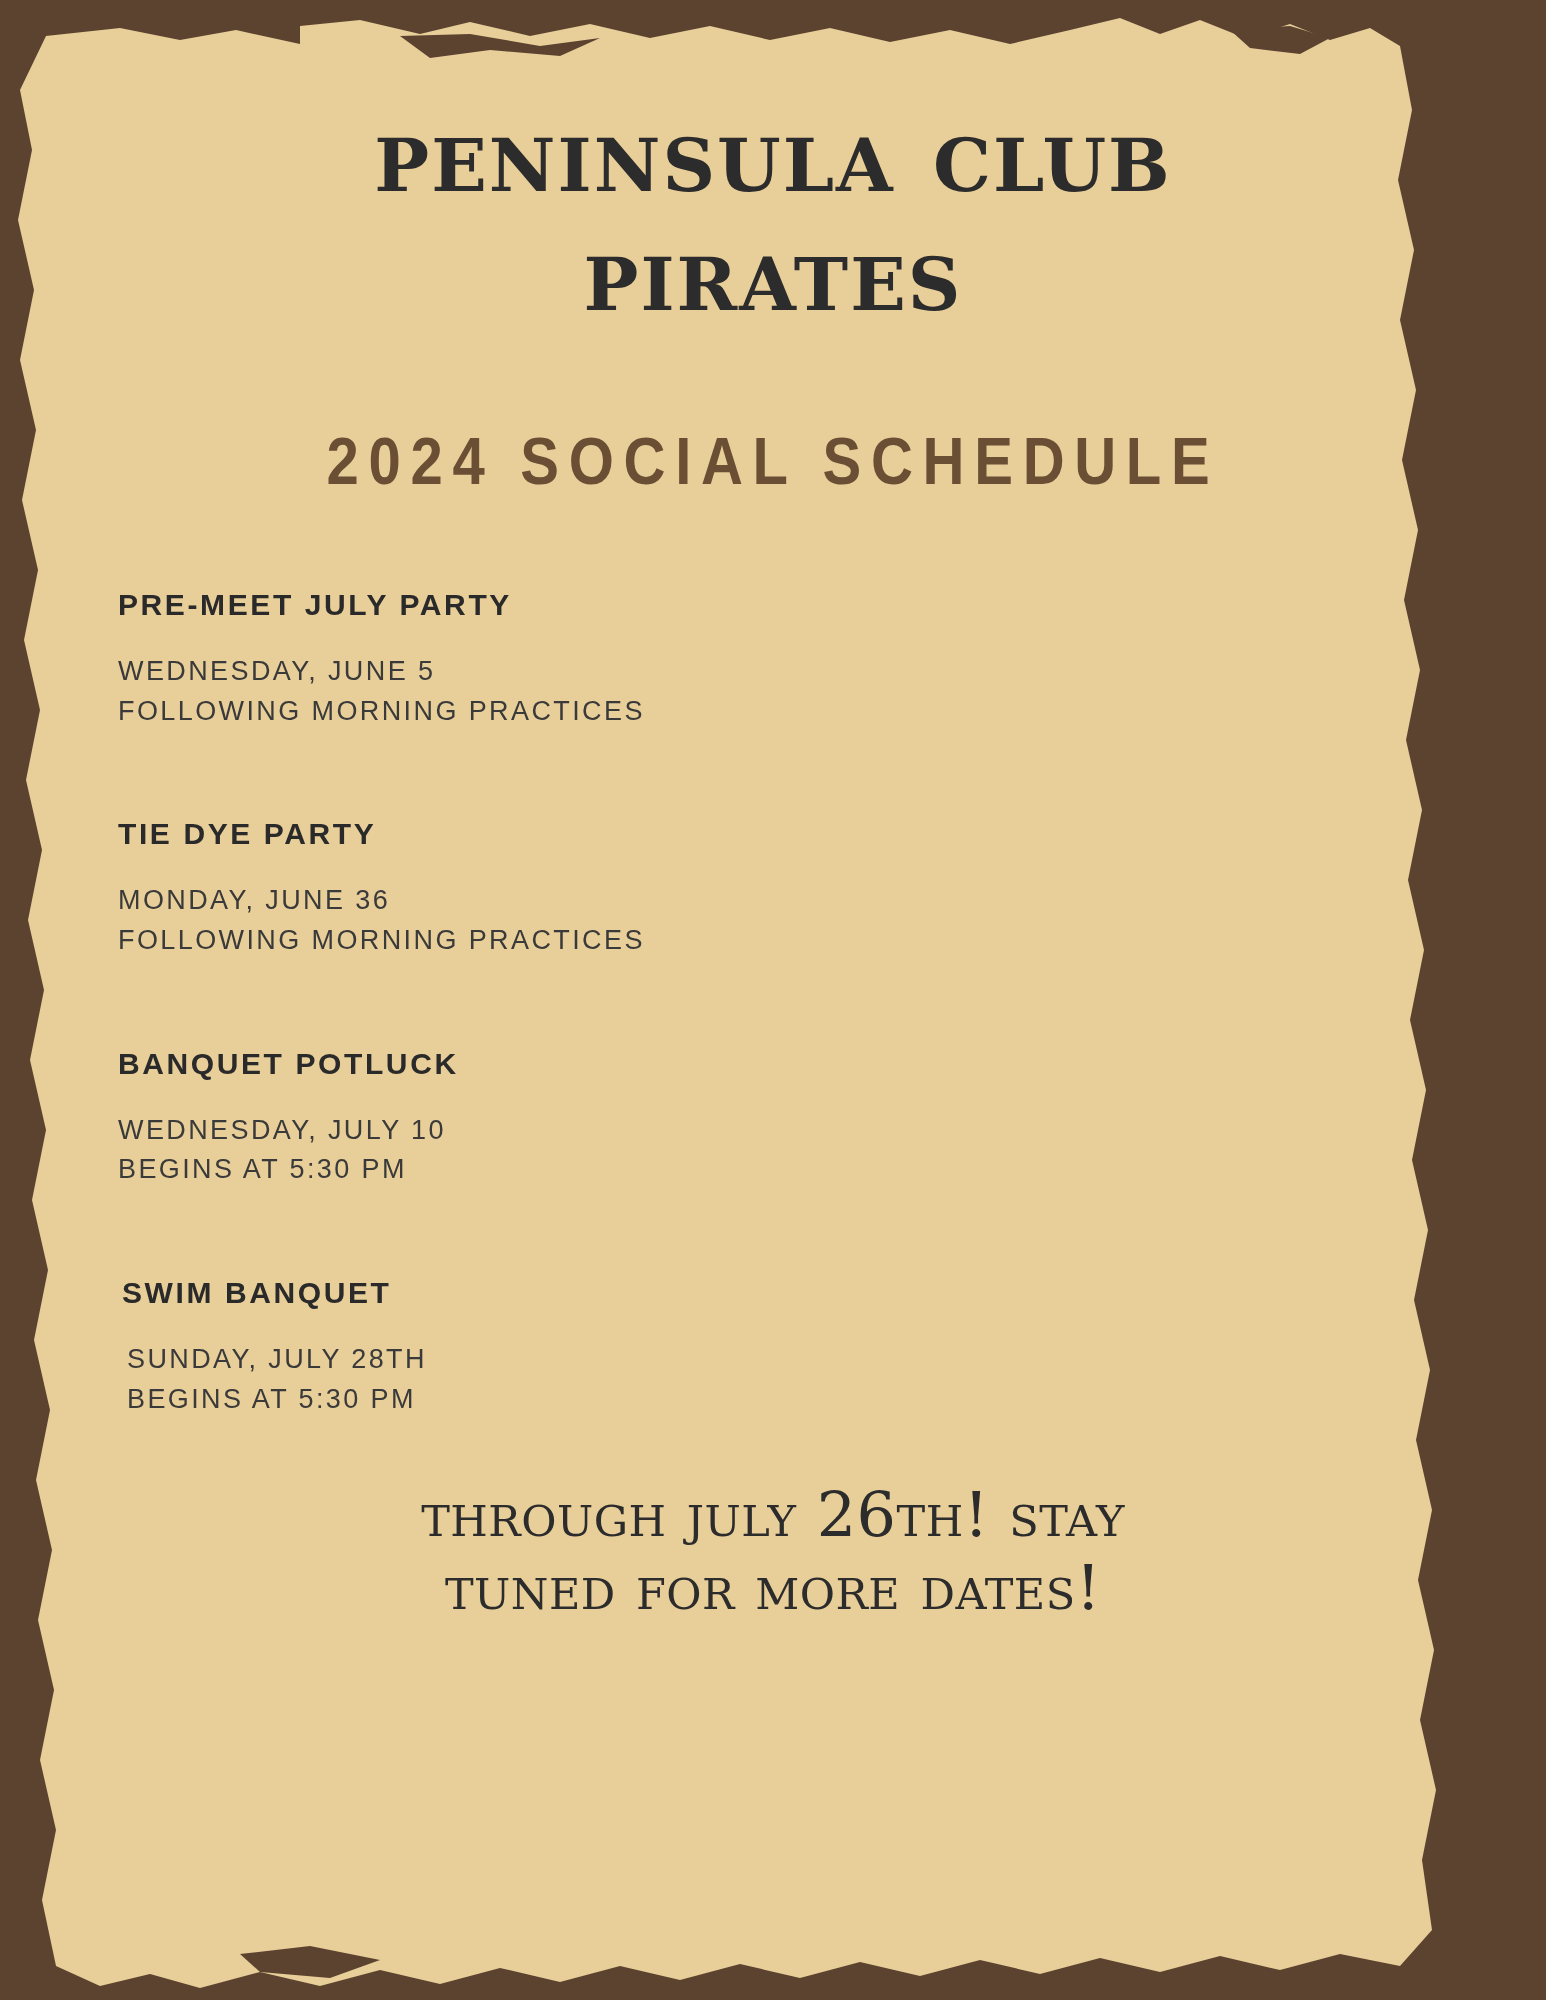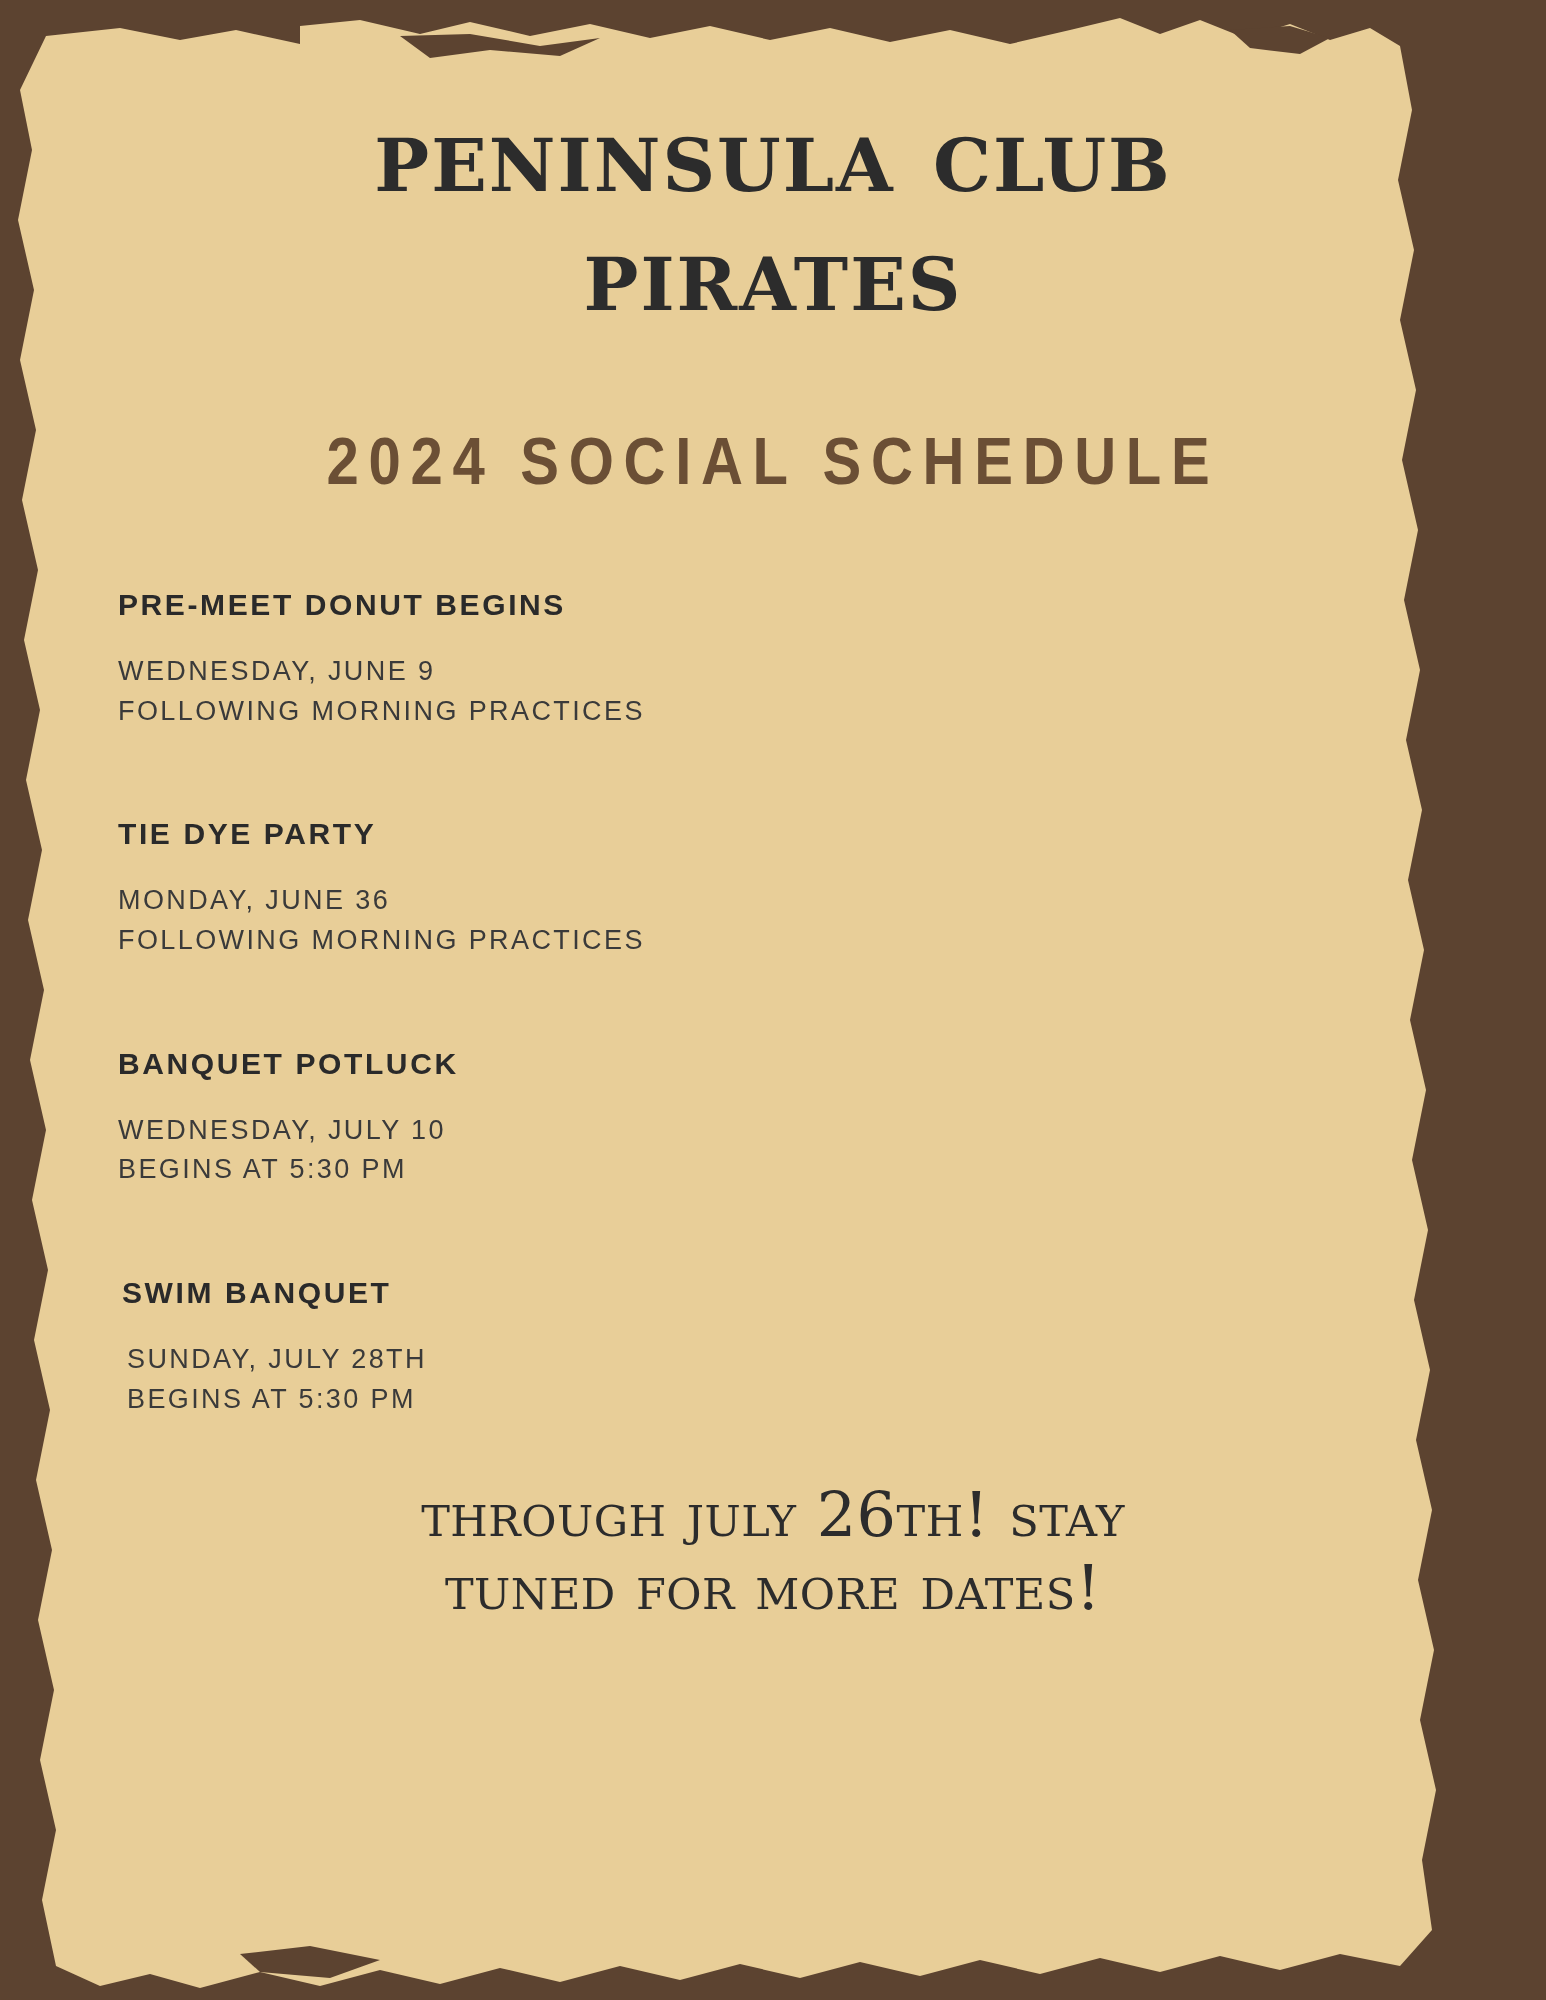--- a/index.html
+++ b/index.html
@@ -175,22 +175,22 @@
     <div class="title-block">
       <div class="title-line">Peninsula Club</div>
       <div class="title-line">Pirates</div>
     </div>
 
     <div class="subtitle">2024 SOCIAL SCHEDULE</div>
 
     <div class="events">
 
       <div class="event">
-        <div class="event-title">PRE-MEET DONUT BEGINS</div>
-        <div class="event-detail">WEDNESDAY, JUNE 9</div>
+        <div class="event-title">PRE-MEET JULY PARTY</div>
+        <div class="event-detail">WEDNESDAY, JUNE 5</div>
         <div class="event-detail">FOLLOWING MORNING PRACTICES</div>
       </div>
 
       <div class="event">
         <div class="event-title">TIE DYE PARTY</div>
         <div class="event-detail">MONDAY, JUNE 36</div>
         <div class="event-detail">FOLLOWING MORNING PRACTICES</div>
       </div>
 
       <div class="event">

